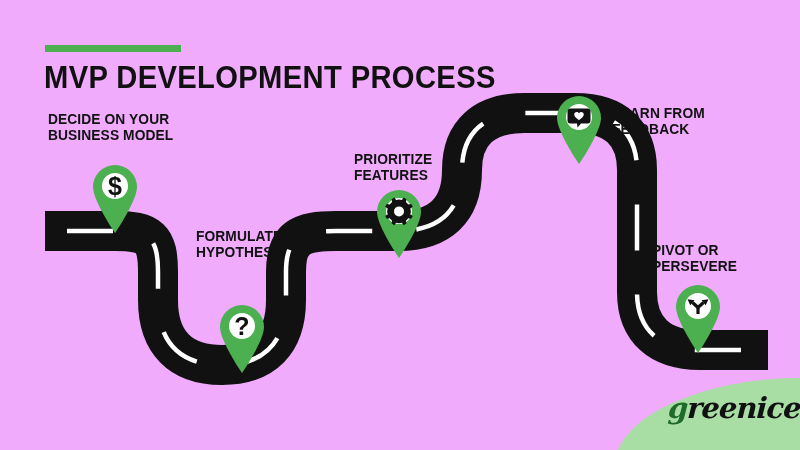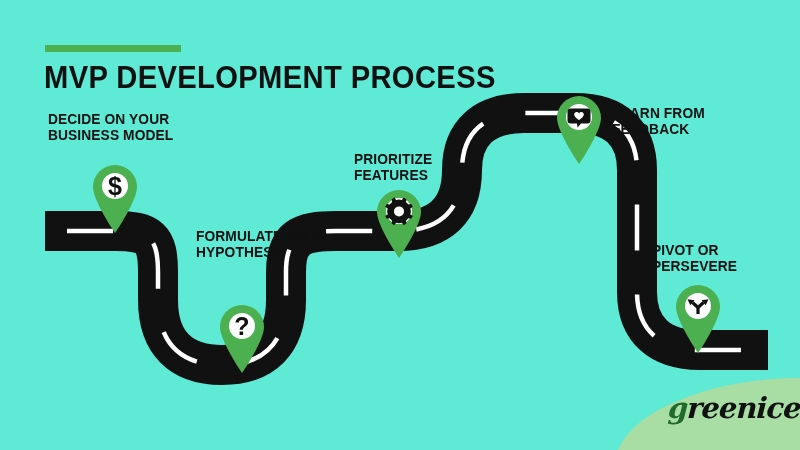--- a/index.html
+++ b/index.html
@@ -8,21 +8,21 @@
     padding: 0;
     background: #ffffff;
   }
   body {
     font-family: "Liberation Sans", sans-serif;
   }
   #canvas {
     position: relative;
     width: 800px;
     height: 450px;
-    background: #5eead4;
+    background: #f0abfc;
     overflow: hidden;
   }
 
   
   .accent-bar {
     position: absolute;
     left: 45px;
     top: 45px;
     width: 136px;
     height: 7px;

